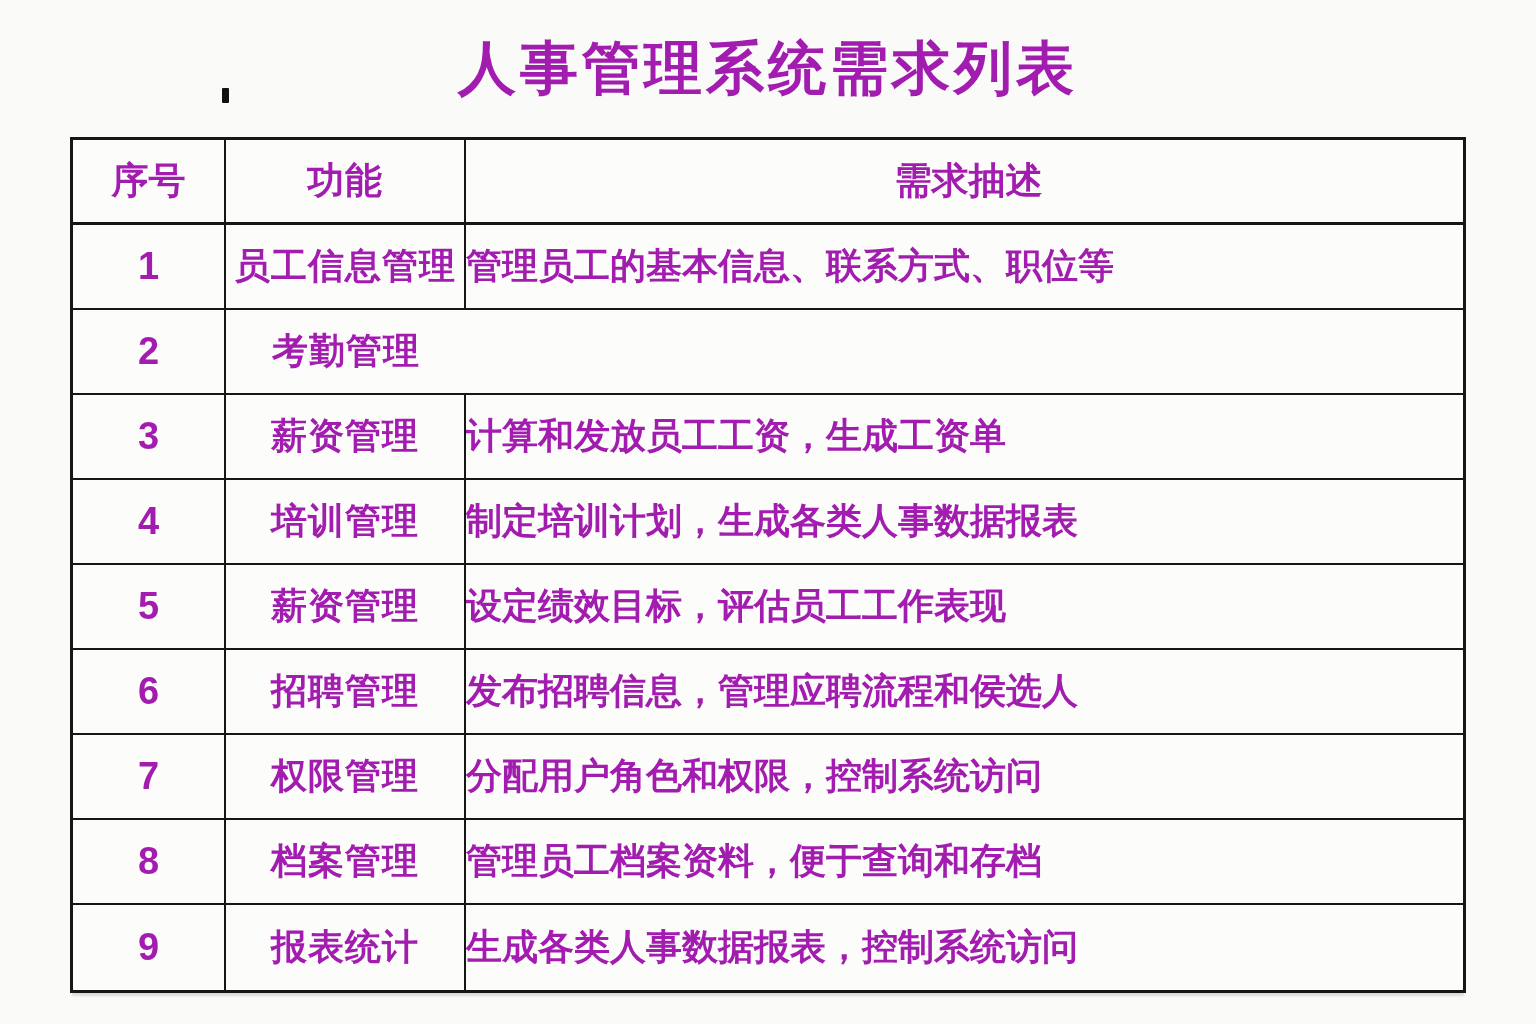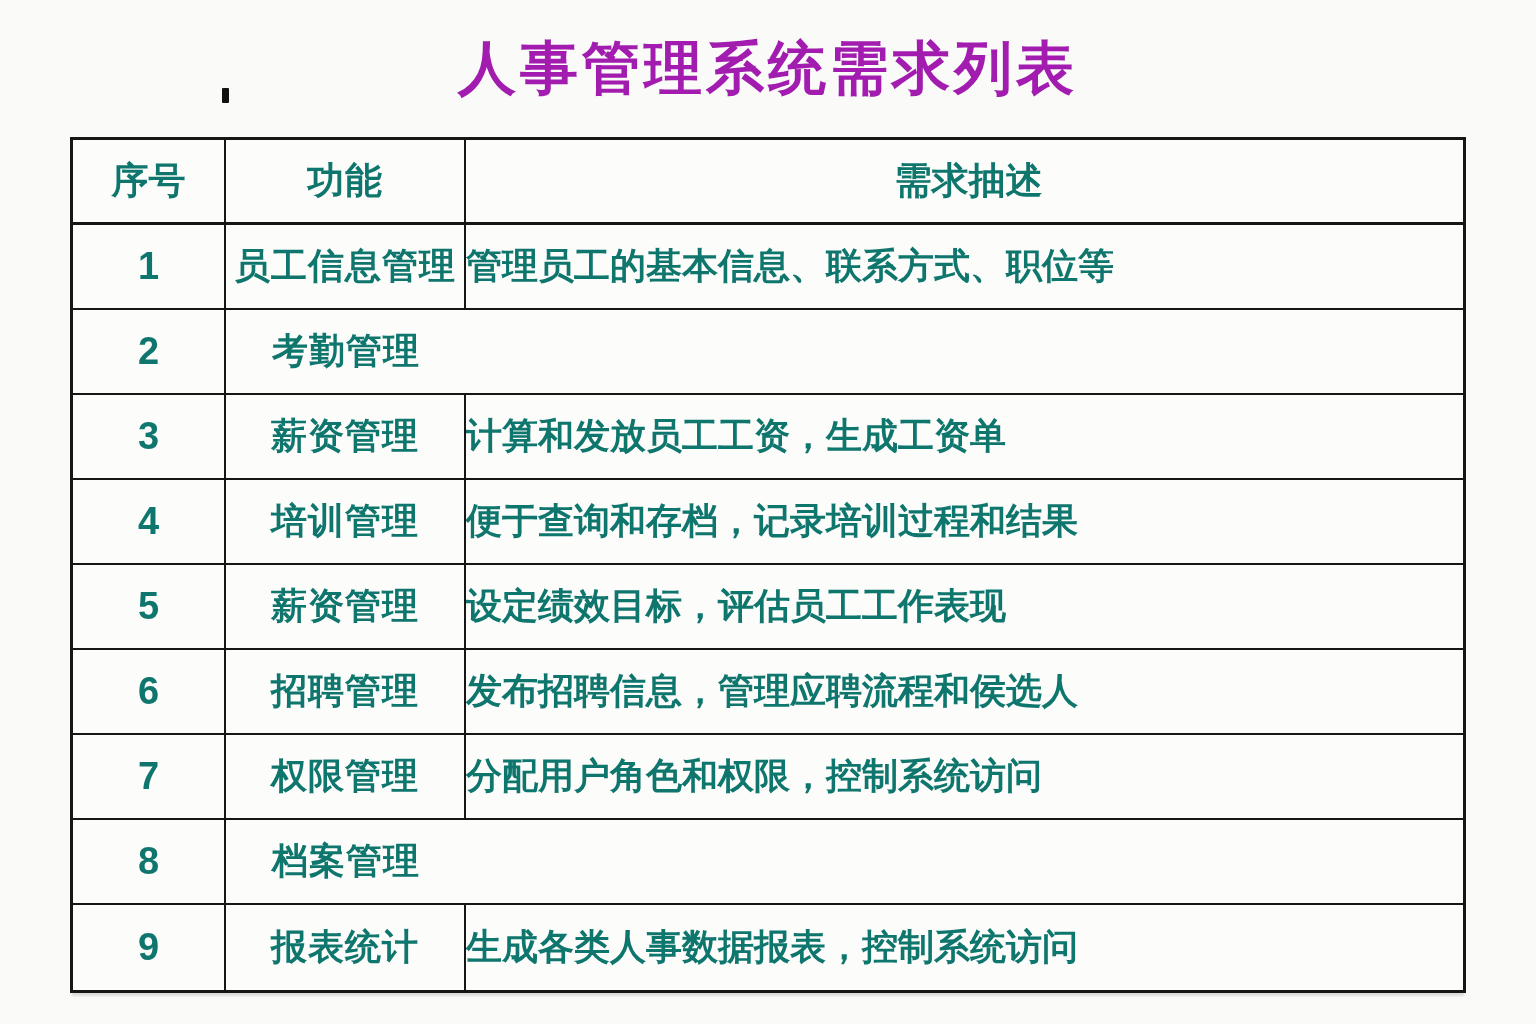--- a/index.html
+++ b/index.html
@@ -59,21 +59,21 @@
     border-bottom: 3.5px solid #161616;
   }
   .cell {
     display: flex;
     align-items: center;
     justify-content: center;
     border-right: 2.5px solid #161616;
     box-sizing: border-box;
     font-size: 36px;
     font-weight: 600;
-    color: #0f766e;
+    color: #a21caf;
     overflow: hidden;
     white-space: nowrap;
   }
   .cell:last-child {
     border-right: none;
   }
   .cell.desc {
     justify-content: flex-start;
   }
   .t-row.header .cell {
@@ -119,21 +119,21 @@
 
   <div class="t-row">
     <div class="cell num">3</div>
     <div class="cell func">薪资管理</div>
     <div class="cell desc">计算和发放员工工资，生成工资单</div>
   </div>
 
   <div class="t-row">
     <div class="cell num">4</div>
     <div class="cell func">培训管理</div>
-    <div class="cell desc">便于查询和存档，记录培训过程和结果</div>
+    <div class="cell desc">制定培训计划，生成各类人事数据报表</div>
   </div>
 
   <div class="t-row">
     <div class="cell num">5</div>
     <div class="cell func">薪资管理</div>
     <div class="cell desc">设定绩效目标，评估员工工作表现</div>
   </div>
 
   <div class="t-row">
     <div class="cell num">6</div>
@@ -143,20 +143,21 @@
 
   <div class="t-row">
     <div class="cell num">7</div>
     <div class="cell func">权限管理</div>
     <div class="cell desc">分配用户角色和权限，控制系统访问</div>
   </div>
 
   <div class="t-row">
     <div class="cell num">8</div>
     <div class="cell func">档案管理</div>
+    <div class="cell desc">管理员工档案资料，便于查询和存档</div>
   </div>
 
   <div class="t-row">
     <div class="cell num">9</div>
     <div class="cell func">报表统计</div>
     <div class="cell desc">生成各类人事数据报表，控制系统访问</div>
   </div>
 
 </div>
 

